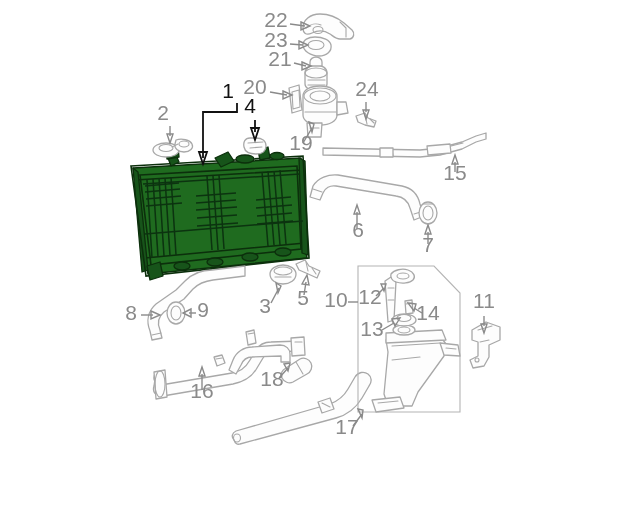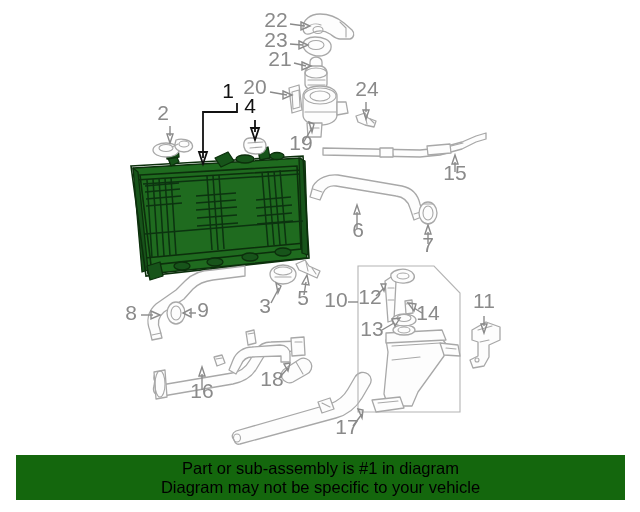--- a/index.html
+++ b/index.html
@@ -374,18 +374,14 @@
       <text class="callout-label" x="301" y="150" text-anchor="middle">19</text>
       <text class="callout-label" x="255" y="94" text-anchor="middle">20</text>
       <text class="callout-label" x="280" y="66" text-anchor="middle">21</text>
       <text class="callout-label" x="276" y="27" text-anchor="middle">22</text>
       <text class="callout-label" x="276" y="47" text-anchor="middle">23</text>
       <text class="callout-label" x="367" y="96" text-anchor="middle">24</text>
     </g>
 
   </svg>
 
-  <div id="footer-banner">
-    <div class="banner-line">Part or sub-assembly is #1 in diagram</div>
-    <div class="banner-line">Diagram may not be specific to your vehicle</div>
-  </div>
 
 </div>
 
 </body></html>

